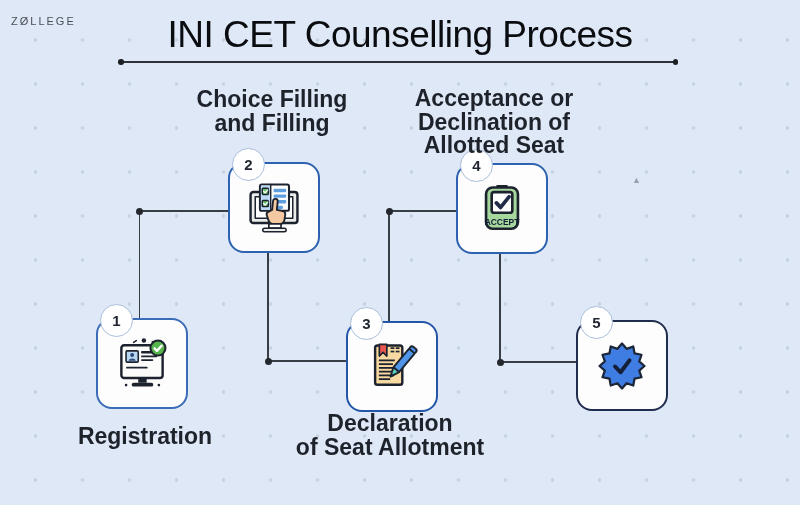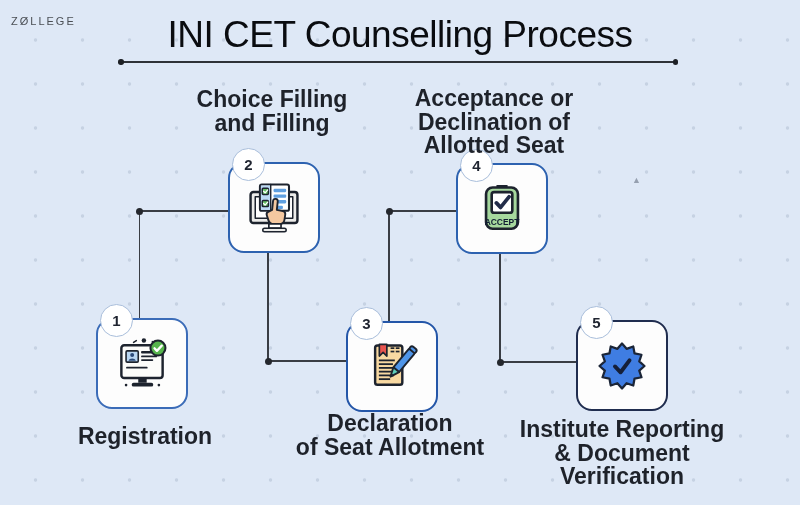--- a/index.html
+++ b/index.html
@@ -189,21 +189,16 @@
 
   <div class="step-box b5">
     <div class="step-circle">
         <span>5</span>
       </div>
     <svg class="step-icon" viewBox="0 0 64 64">
       <polygon points="56,32 50.4,36.9 52.8,44 45.4,45.4 44,52.8 36.9,50.4 32,56 27.1,50.4 20,52.8 18.6,45.4 11.2,44 13.7,36.9 8,32 13.7,27.1 11.2,20 18.6,18.6 20,11.2 27.1,13.7 32,8 36.9,13.7 44,11.2 45.4,18.6 52.8,20 50.4,27.1" fill="#3f7de2" stroke="#1b2537" stroke-width="2.4" stroke-linejoin="round"></polygon>
       <path d="M24.5 32.5 l6 6.2 L40 26" stroke="#151f38" stroke-width="4.2" fill="none" stroke-linecap="round" stroke-linejoin="round"></path>
     </svg>
   </div>
-  <div class="step-label l5">
-    <span>Institute Reporting</span>
-    <span>&amp; Document</span>
-    <span>Verification</span>
-  </div>
 
   <div class="caret-mark">▲</div>
   <div class="bottom-strip"></div>
 </div>
 
 </body></html>

